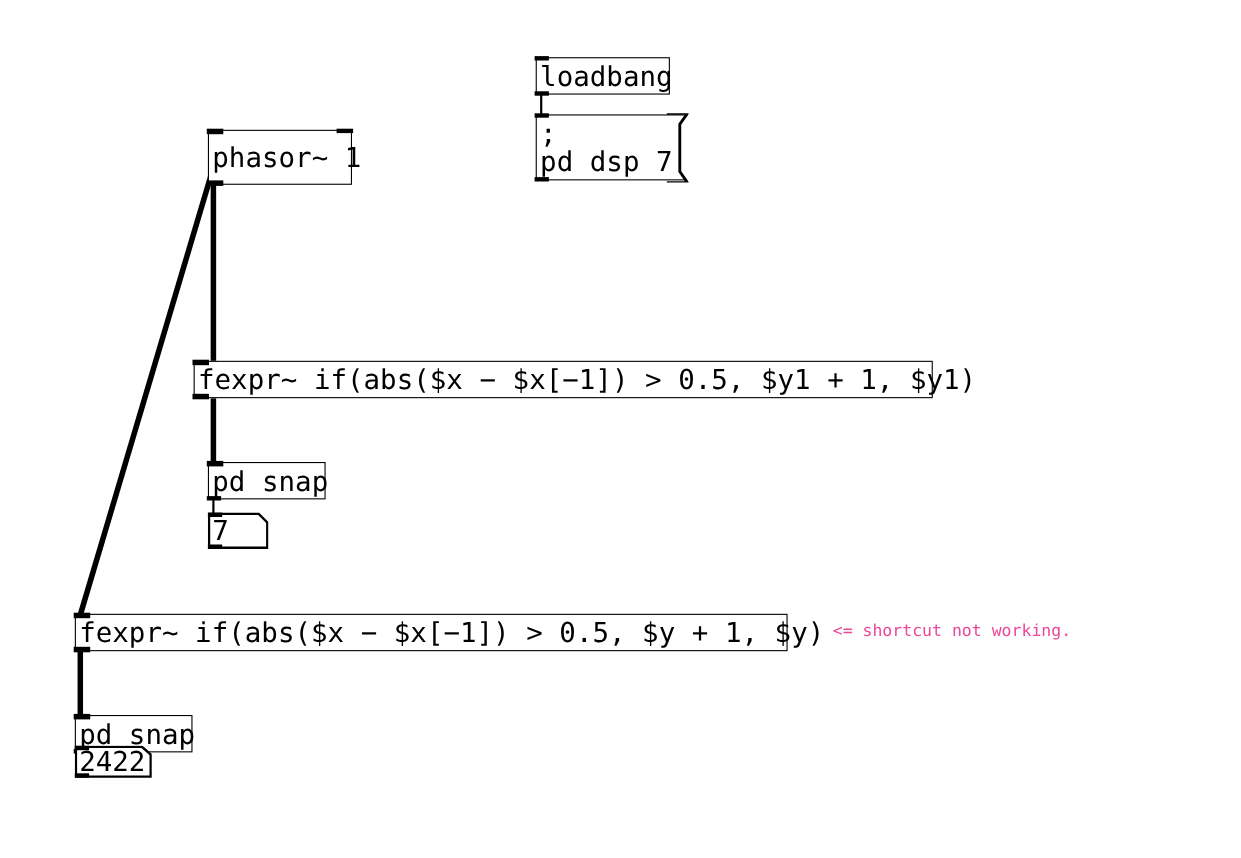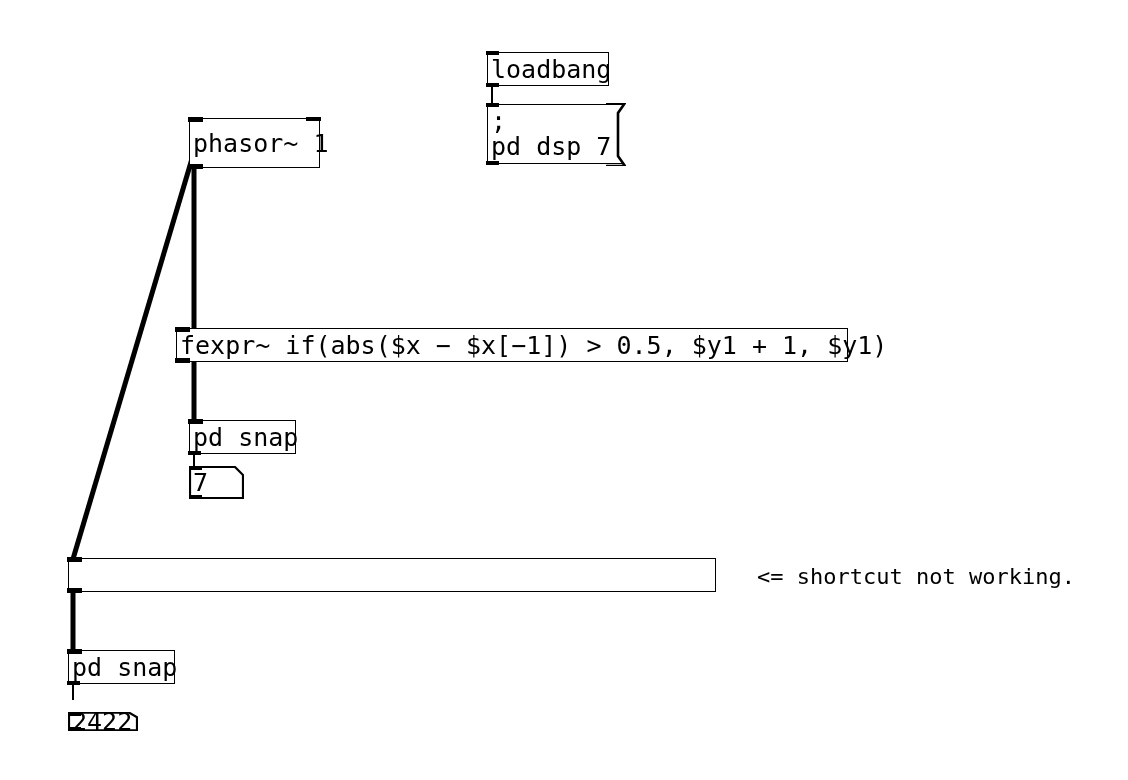--- a/index.html
+++ b/index.html
@@ -93,27 +93,27 @@
     z-index: 4;
     height: 4px;
   }
   .nub.in  { top: -1.6px; }
   .nub.out { bottom: -1.6px; }
   .nub.sig { height: 5px; }
 
   
   .comment {
     position: absolute;
-    color: #000000;
+    color: #ec4899;
     background: transparent;
     border: none;
     white-space: pre;
     z-index: 3;
     font-family: "DejaVu Sans Mono", monospace;
-    font-size: 22px;
+    font-size: 15px;
     line-height: 1;
   }
 </style>
 </head>
 <body>
 
 <div id="canvas">
 
   <svg id="cables" viewBox="0 0 1128 780" width="1128" height="780">
 
@@ -171,32 +171,33 @@
     <svg class="numshape" viewBox="0 0 55 33" preserveAspectRatio="none">
       <polygon points="1,1 46,1 54,9 54,32 1,32" fill="#ffffff" stroke="#000000" stroke-width="2.2" vector-effect="non-scaling-stroke"></polygon>
     </svg>
     <span class="nub in" style="left:0px; top:0px; width:13px;"></span>
     <span class="numtext">7</span>
     <span class="nub out" style="left:0px; bottom:0px; width:13px;"></span>
   </div>
 
   <div class="pdbox obj" style="left:68px; top:558px; width:648px; height:34px;">
     <span class="nub in sig" style="left:-1.6px; width:15px;"></span>
+    <span>fexpr~ if(abs($x − $x[−1]) &gt; 0.5, $y + 1, $y)</span>
     <span class="nub out sig" style="left:-1.6px; width:15px;"></span>
   </div>
 
   <div class="comment" style="left:757px; top:566px;">&lt;= shortcut not working.</div>
 
   <div class="pdbox obj" style="left:68px; top:650px; width:107px; height:34px;">
     <span class="nub in sig" style="left:-1.6px; width:15px;"></span>
     <span>pd snap</span>
     <span class="nub out" style="left:-1.6px; width:13px;"></span>
   </div>
 
-  <div class="pdbox num" style="left:68px; top:712px; width:70px; height:19px;">
+  <div class="pdbox num" style="left:68px; top:678px; width:70px; height:29px;">
     <svg class="numshape" viewBox="0 0 70 33" preserveAspectRatio="none">
       <polygon points="1,1 61,1 69,9 69,32 1,32" fill="#ffffff" stroke="#000000" stroke-width="2.2" vector-effect="non-scaling-stroke"></polygon>
     </svg>
     <span class="nub in" style="left:0px; top:0px; width:13px;"></span>
     <span class="numtext">2422</span>
     <span class="nub out" style="left:0px; bottom:0px; width:13px;"></span>
   </div>
 
 </div>
 

